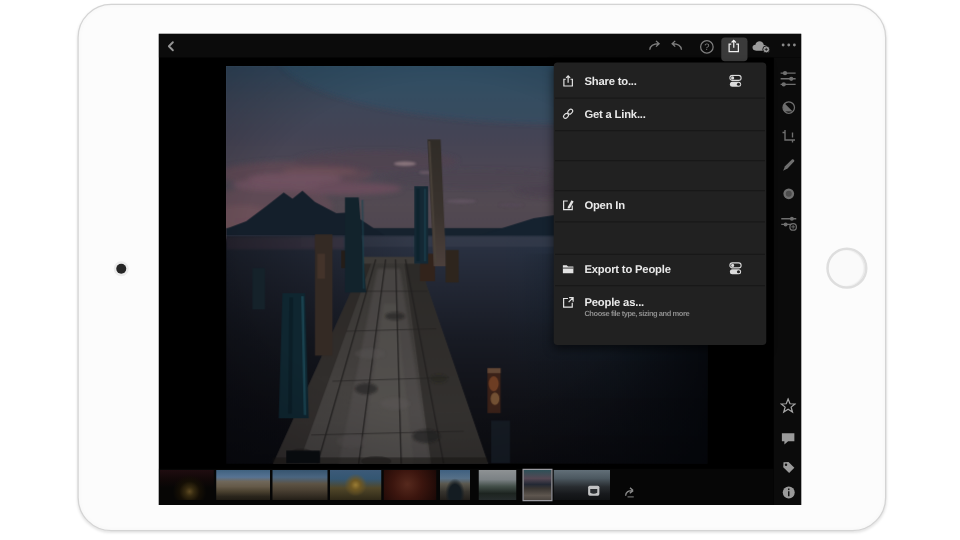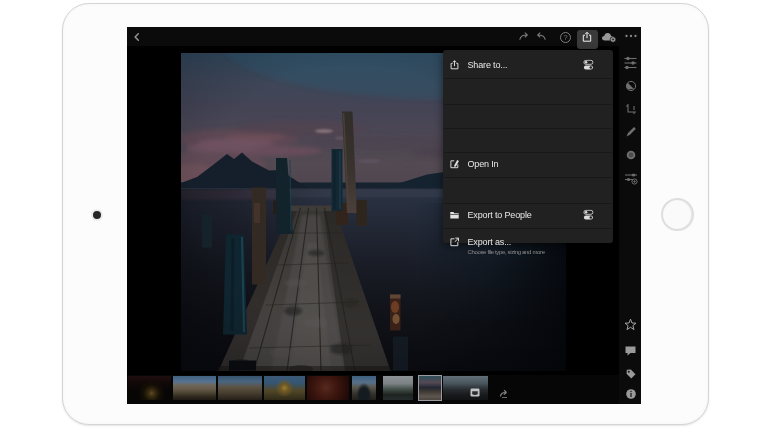--- a/index.html
+++ b/index.html
@@ -13,22 +13,22 @@
     border-radius:50%; background:#262626; box-shadow:0 0 0 2px #ececec; }
   #homebtn { position:absolute; left:661px; top:198px; width:33px; height:33px;
     border-radius:50%; border:2px solid #dedede; background:#fafafa;
     box-shadow: inset -1px 0 1px rgba(0,0,0,0.08); }
   #screen { position:absolute; left:127px; top:27px; width:514px; height:377px;
     background:#000; overflow:hidden; }
   #topbar { position:absolute; left:0; top:0; width:514px; height:19px; background:#0b0b0b; }
   #toolbar { position:absolute; left:492px; top:19px; width:22px; height:358px; background:#0b0b0b; }
   #filmstrip { position:absolute; left:0; top:348px; width:492px; height:29px; background:#060606; }
   .thumb { position:absolute; top:1px; height:24px; }
-  #menu { position:absolute; left:316px; top:23px; width:170px; height:193px;
-    background:#212121; border-radius:3px; box-shadow:0 3px 8px rgba(0,0,0,0.55); }
+  #menu { position:absolute; left:316px; top:23px; width:170px; height:226px;
+    background:#212121; border-radius:3px; box-shadow:0 3px 8px rgba(0,0,0,0.55);font-weight:bold; }
   .mrow { position:absolute; left:0; width:170px; height:24px; }
   .mlabel { position:absolute; left:24.5px; top:50%; transform:translateY(-50%);
     color:#e9e9e9; font-size:9px; letter-spacing:-0.15px; white-space:nowrap; }
   .micon { position:absolute; left:6px; top:50%; transform:translateY(-50%); }
   .mbadge { position:absolute; left:140px; top:50%; transform:translateY(-50%); }
   .mdiv { position:absolute; left:1px; width:168px; height:1px; background:#181818; }
   .sub { position:absolute; left:24.5px; top:18.5px; color:#8d8d8d; font-size:6px;
     letter-spacing:-0.35px; white-space:nowrap; }
 </style>
 </head>
@@ -321,20 +321,29 @@
       <svg class="mbadge" width="11" height="11" viewBox="0 0 11 11">
           <g>
             <rect x="0.9" y="0.8" width="9" height="4" rx="2" fill="none" stroke="#dcdcdc" stroke-width="0.85"></rect>
             <circle cx="3.1" cy="2.8" r="1.25" fill="#dcdcdc"></circle>
             <rect x="0.9" y="5.9" width="9" height="4" rx="2" fill="#dcdcdc"></rect>
             <circle cx="7.8" cy="7.9" r="1.25" fill="#212121"></circle>
           </g>
         </svg>
     </div>
     <div class="mdiv" style="top:28.2px"></div>
+    <div class="mrow" style="top:28.8px">
+      <svg class="micon" width="11" height="11" viewBox="0 0 11 11">
+          <g transform="rotate(-45 5.5 5.5)" stroke="#e3e3e3" stroke-width="0.95" fill="none">
+            <rect x="0.9" y="4" width="4.4" height="3" rx="1.5"></rect>
+            <rect x="5.7" y="4" width="4.4" height="3" rx="1.5"></rect>
+          </g>
+        </svg>
+      <span class="mlabel">Get a Link...</span>
+    </div>
     <div class="mdiv" style="top:53.6px"></div>
     <div class="mdiv" style="top:78px"></div>
     <div class="mdiv" style="top:102px"></div>
     <div class="mrow" style="top:102.1px">
       <svg class="micon" width="11" height="11" viewBox="0 0 11 11">
           <g stroke="#e3e3e3" stroke-width="0.95" fill="none">
             <path d="M5.2,2.3 H1.9 V9.2 H8.8 V5.9"></path>
           </g>
           <polygon points="5.2,7 8.2,1.6 9.9,2.6 6.9,8 5.1,8.3" fill="#e3e3e3"></polygon>
         </svg>
@@ -358,17 +367,17 @@
         </svg>
     </div>
     <div class="mdiv" style="top:178.2px"></div>
     <div class="mrow" style="top:180px">
       <svg class="micon" width="11" height="11" viewBox="0 0 11 11">
           <g stroke="#e3e3e3" stroke-width="0.95" fill="none">
             <path d="M5.4,2.3 H1.9 V9.2 H8.8 V5.7"></path>
             <path d="M6.3,1.6 H9.5 V4.8 M9.3,1.8 L5.9,5.2"></path>
           </g>
         </svg>
-      <span class="mlabel">Export as...</span>
+      <span class="mlabel">People as...</span>
       <span class="sub">Choose file type, sizing and more</span>
     </div>
   </div>
 </div>
 
 </body></html>

